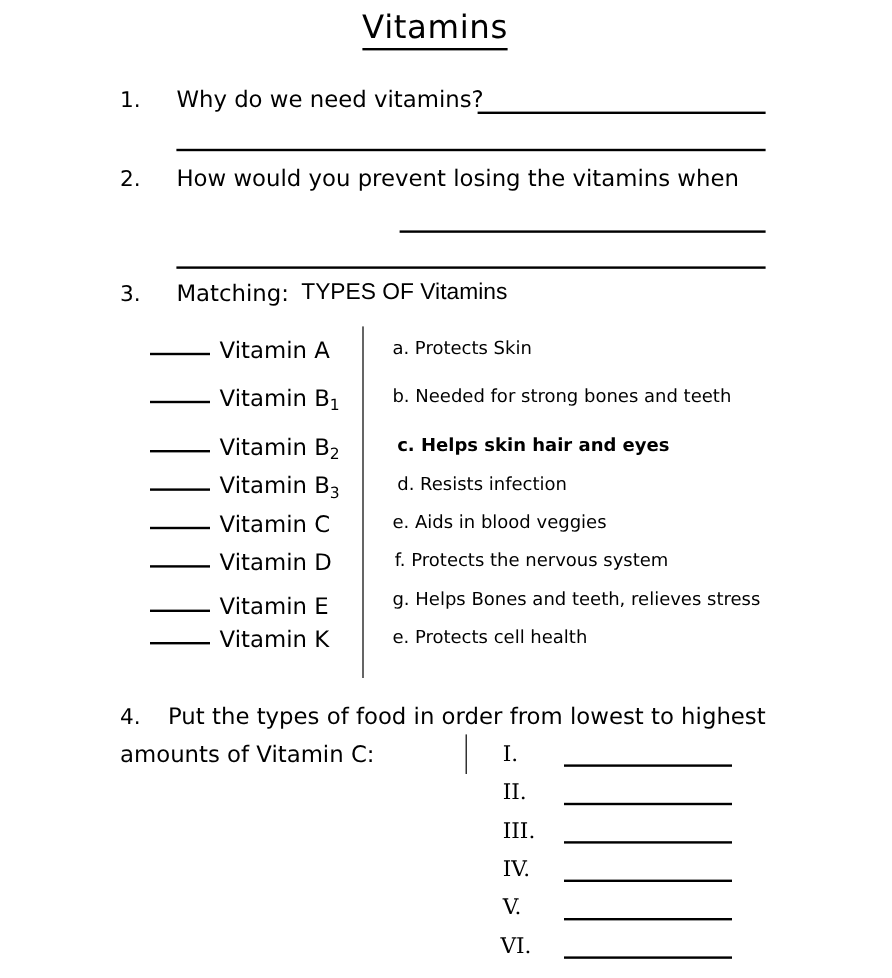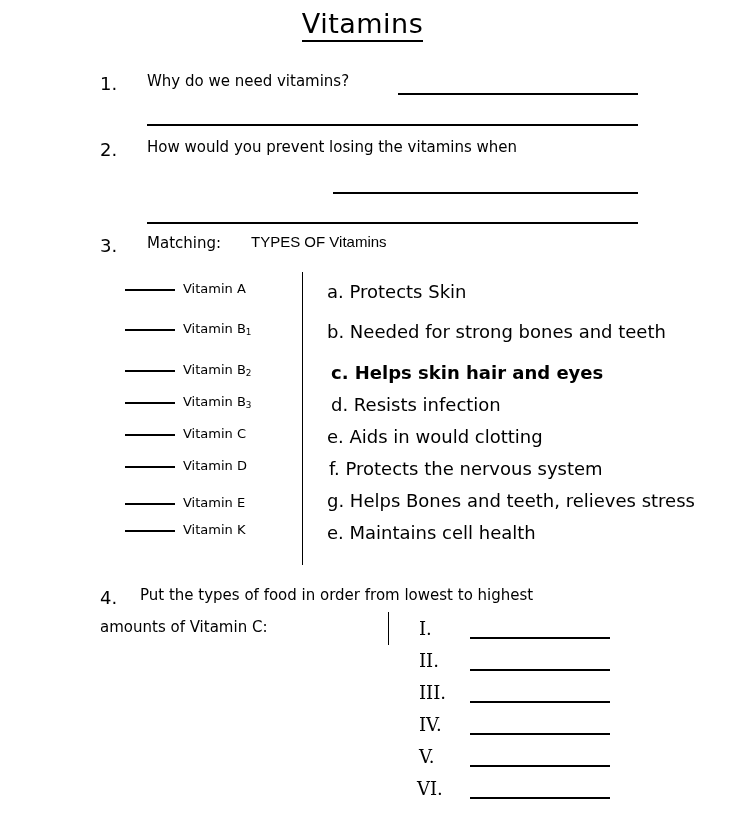--- a/index.html
+++ b/index.html
@@ -40,21 +40,21 @@
   }
 
   
   .q-num {
     position: absolute;
     font-size: 18px;
     font-family: "DejaVu Sans", sans-serif;
   }
   .q-text {
     position: absolute;
-    font-size: 15px;
+    font-size: 19px;
     font-family: "DejaVu Sans", sans-serif;
     white-space: nowrap;
   }
 
   
   .rule {
     position: absolute;
     height: 0;
     border-bottom: 2.2px solid #000;
   }
@@ -63,33 +63,33 @@
   .match-divider {
     position: absolute;
     left: 302px;
     top: 272px;
     width: 0;
     height: 293px;
     border-left: 1.6px solid #000;
   }
   .match-left {
     position: absolute;
-    font-size: 13px;
+    font-size: 19px;
     white-space: nowrap;
   }
   .match-blank {
     display: inline-block;
     width: 50px;
     border-bottom: 2.2px solid #000;
     margin-right: 8px;
     vertical-align: 2px;
   }
   .match-right {
     position: absolute;
-    font-size: 18px;
+    font-size: 15px;
     white-space: nowrap;
   }
   sub {
     font-size: 0.68em;
     vertical-align: -0.28em;
   }
 
   
   .q4-divider {
     position: absolute;
@@ -153,24 +153,24 @@
     <span class="match-blank"></span><span><span>Vitamin E</span></span>
   </div>
   <div class="match-left" style="top:522px;left:125px;">
     <span class="match-blank"></span><span><span>Vitamin K</span></span>
   </div>
 
   <div class="match-right" style="top:281px;left:327px;">a. Protects Skin</div>
   <div class="match-right" style="top:321px;left:327px;">b. Needed for strong bones and teeth</div>
   <div class="match-right" style="top:362px;left:331px;font-weight:bold;">c. Helps skin hair and eyes</div>
   <div class="match-right" style="top:394px;left:331px;">d. Resists infection</div>
-  <div class="match-right" style="top:426px;left:327px;">e. Aids in would clotting</div>
+  <div class="match-right" style="top:426px;left:327px;">e. Aids in blood veggies</div>
   <div class="match-right" style="top:458px;left:329px;">f. Protects the nervous system</div>
   <div class="match-right" style="top:490px;left:327px;">g. Helps Bones and teeth, relieves stress</div>
-  <div class="match-right" style="top:522px;left:327px;">e. Maintains cell health</div>
+  <div class="match-right" style="top:522px;left:327px;">e. Protects cell health</div>
 
   <div class="q-num" style="top:587px;left:100px;">4.</div>
   <div class="q-text" style="top:586px;left:140px;">Put the types of food in order from lowest to highest</div>
   <div class="q-text" style="top:618px;left:100px;text-align:right;">amounts of Vitamin C:</div>
 
   <div class="q4-divider"></div>
 
   <div class="roman" style="top:618px;left:419px;">I.</div>
   <div class="rule" style="top:637px;left:470px;width:140px;"></div>
 

